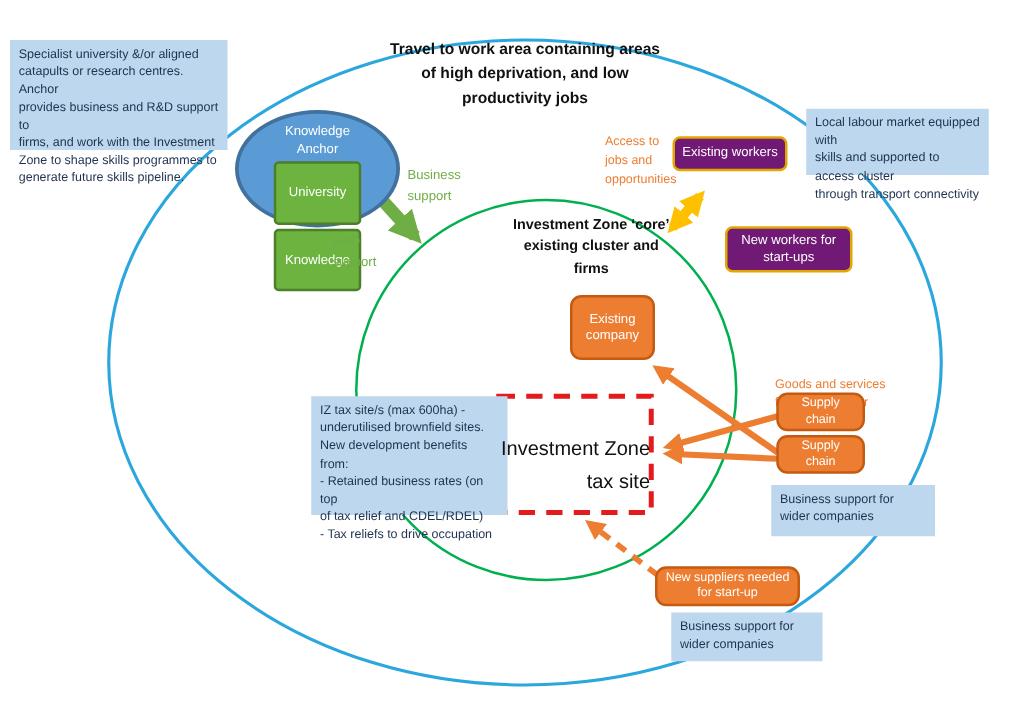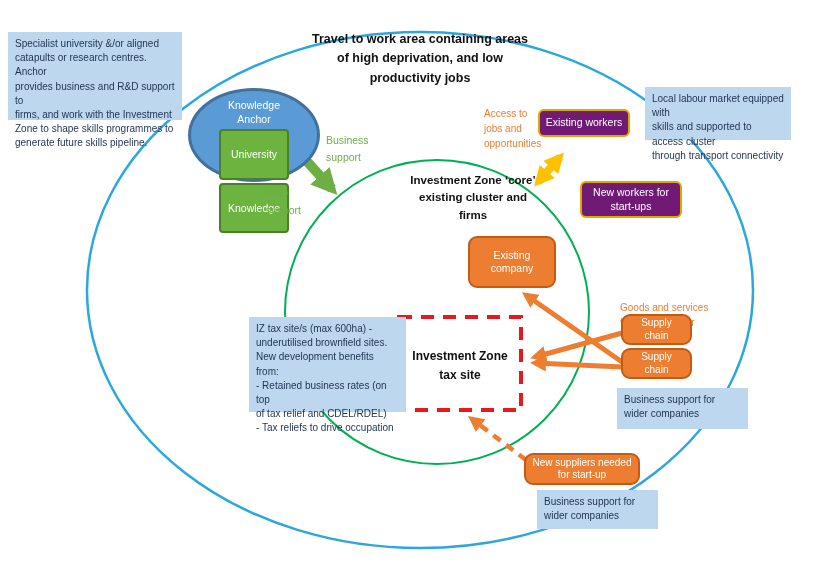--- a/index.html
+++ b/index.html
@@ -8,21 +8,21 @@
     font-family:"Liberation Sans",sans-serif;
   }
   #shapes{position:absolute;left:0;top:0;width:825px;height:563px;}
   .abs{position:absolute;white-space:pre-line;}
   .callout{
     background:#BDD7EE;color:#1F3250;font-size:10px;line-height:1.42;
     padding:5px 7px;box-sizing:border-box;
   }
   .title-txt{color:#111;font-weight:bold;font-size:12.5px;line-height:1.55;text-align:center;}
   .core-txt{color:#111;font-weight:bold;font-size:11.5px;line-height:1.5;text-align:center;margin-left:35px;}
-  .tax-txt{color:#111;font-weight:bold;font-size:12px;line-height:1.6;text-align:center;}
+  .tax-txt{color:#111;font-weight:normal;font-size:16px;line-height:1.6;text-align:right;}
   .green-txt{color:#70AD47;font-size:10.5px;line-height:1.6;}
   .orange-txt{color:#ED7D31;font-size:10px;line-height:1.5;}
   .ybox{
     background:#701a75;border:2px solid #E3A600;border-radius:6px;color:#fff;
     font-size:10.5px;line-height:1.25;text-align:center;box-sizing:border-box;
     display:flex;align-items:center;justify-content:center;
   }
   .obox{
     background:#ED7D31;border:2.5px solid #C55A11;border-radius:9px;color:#fff;
     font-size:10.5px;line-height:1.25;text-align:center;box-sizing:border-box;
@@ -107,21 +107,21 @@
 firms</div>
 
   <div class="abs orange-txt" style="left:484px;top:106px;width:70px;">Access to
 jobs and
 opportunities</div>
 
   <div class="abs ybox" style="left:538px;top:109px;width:92px;height:28px;">Existing workers</div>
   <div class="abs ybox" style="left:580px;top:145px;width:102px;height:37px;margin-top:36px;">New workers for
 start-ups</div>
 
-  <div class="abs obox" style="left:468px;top:236px;width:88px;height:52px;">Existing
+  <div class="abs obox" style="left:456px;top:236px;width:68px;height:52px;">Existing
 company</div>
 
   <div class="abs orange-txt" style="left:620px;top:276px;width:100px;margin-top:24px;">Goods and services
 for priority sector</div>
 
   <div class="abs obox" style="left:621px;top:314px;width:71px;height:31px;font-size:10px;">Supply
 chain</div>
   <div class="abs obox" style="left:621px;top:348px;width:71px;height:31px;font-size:10px;">Supply
 chain</div>
 

